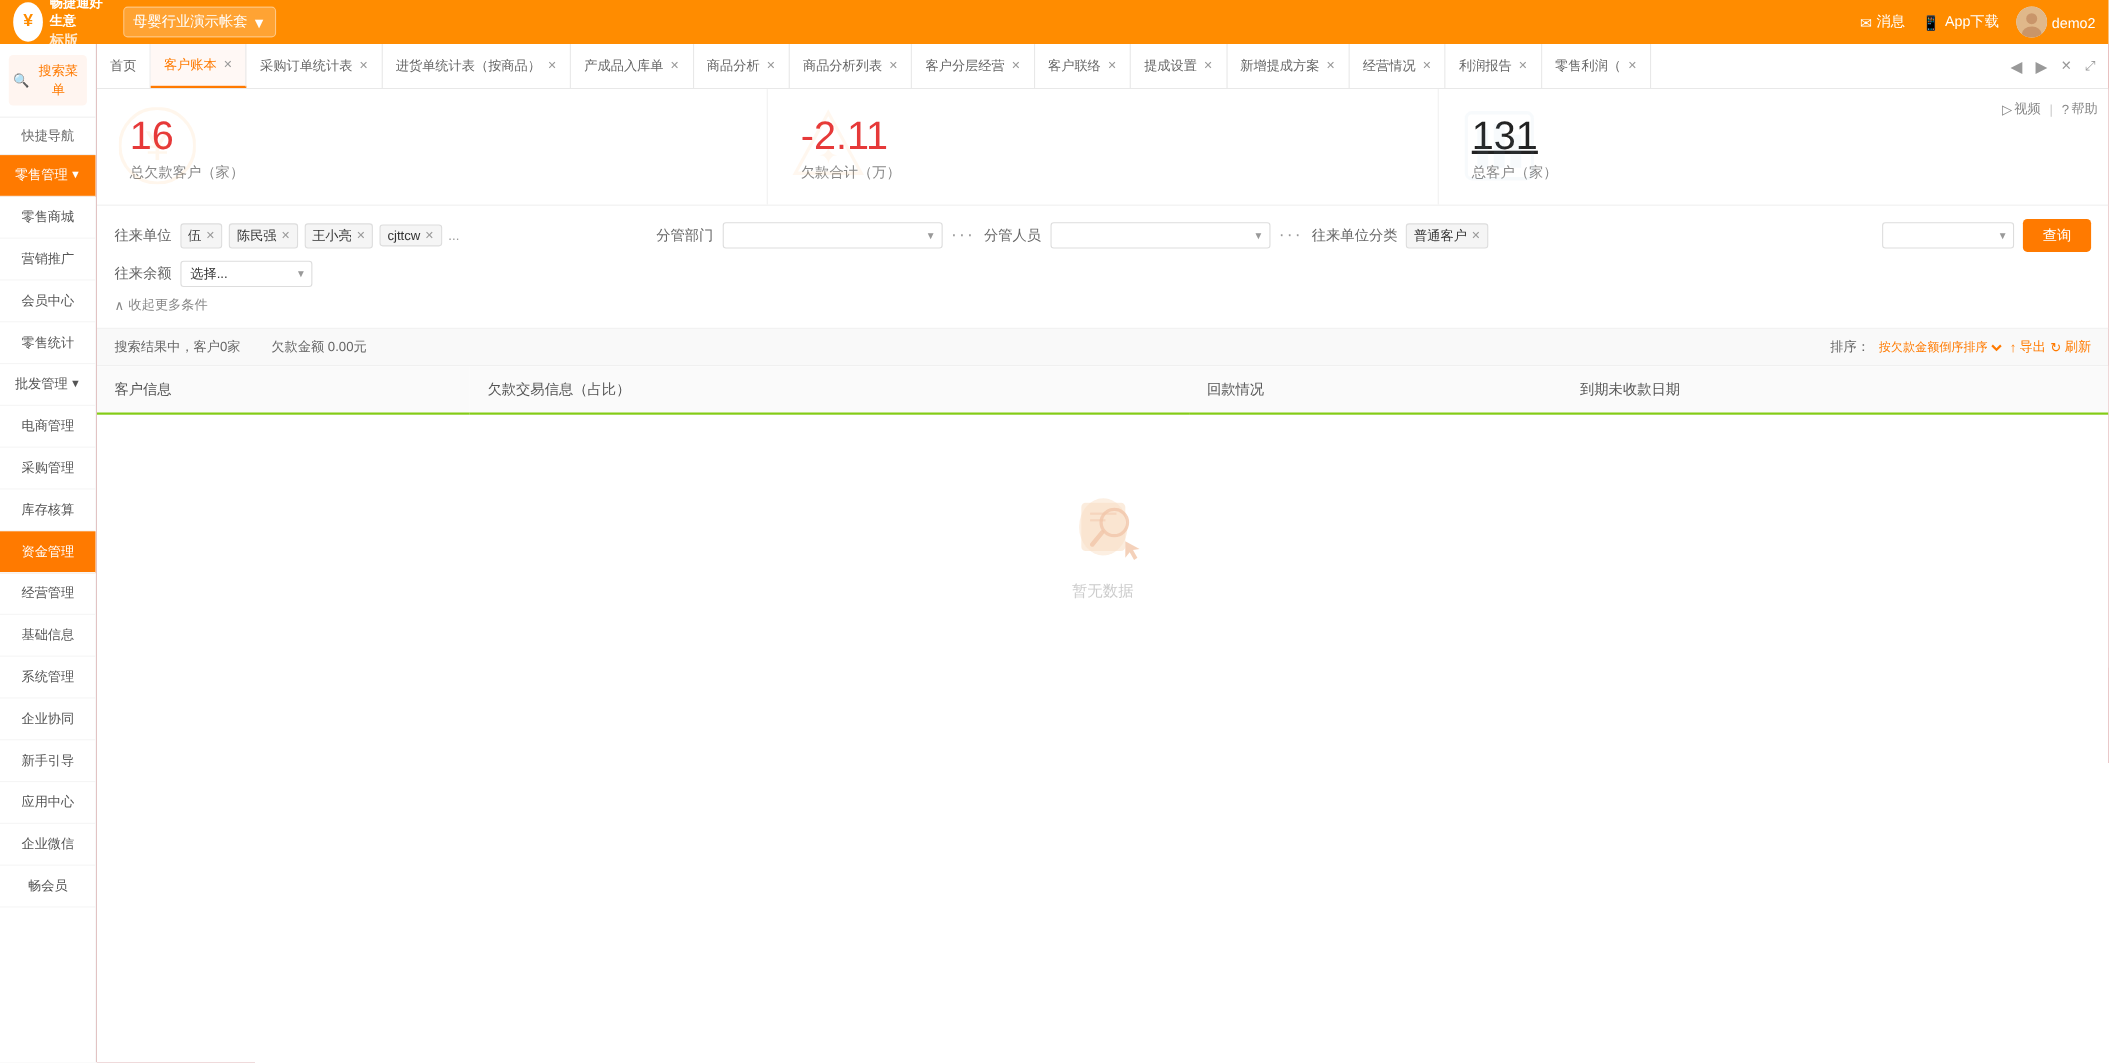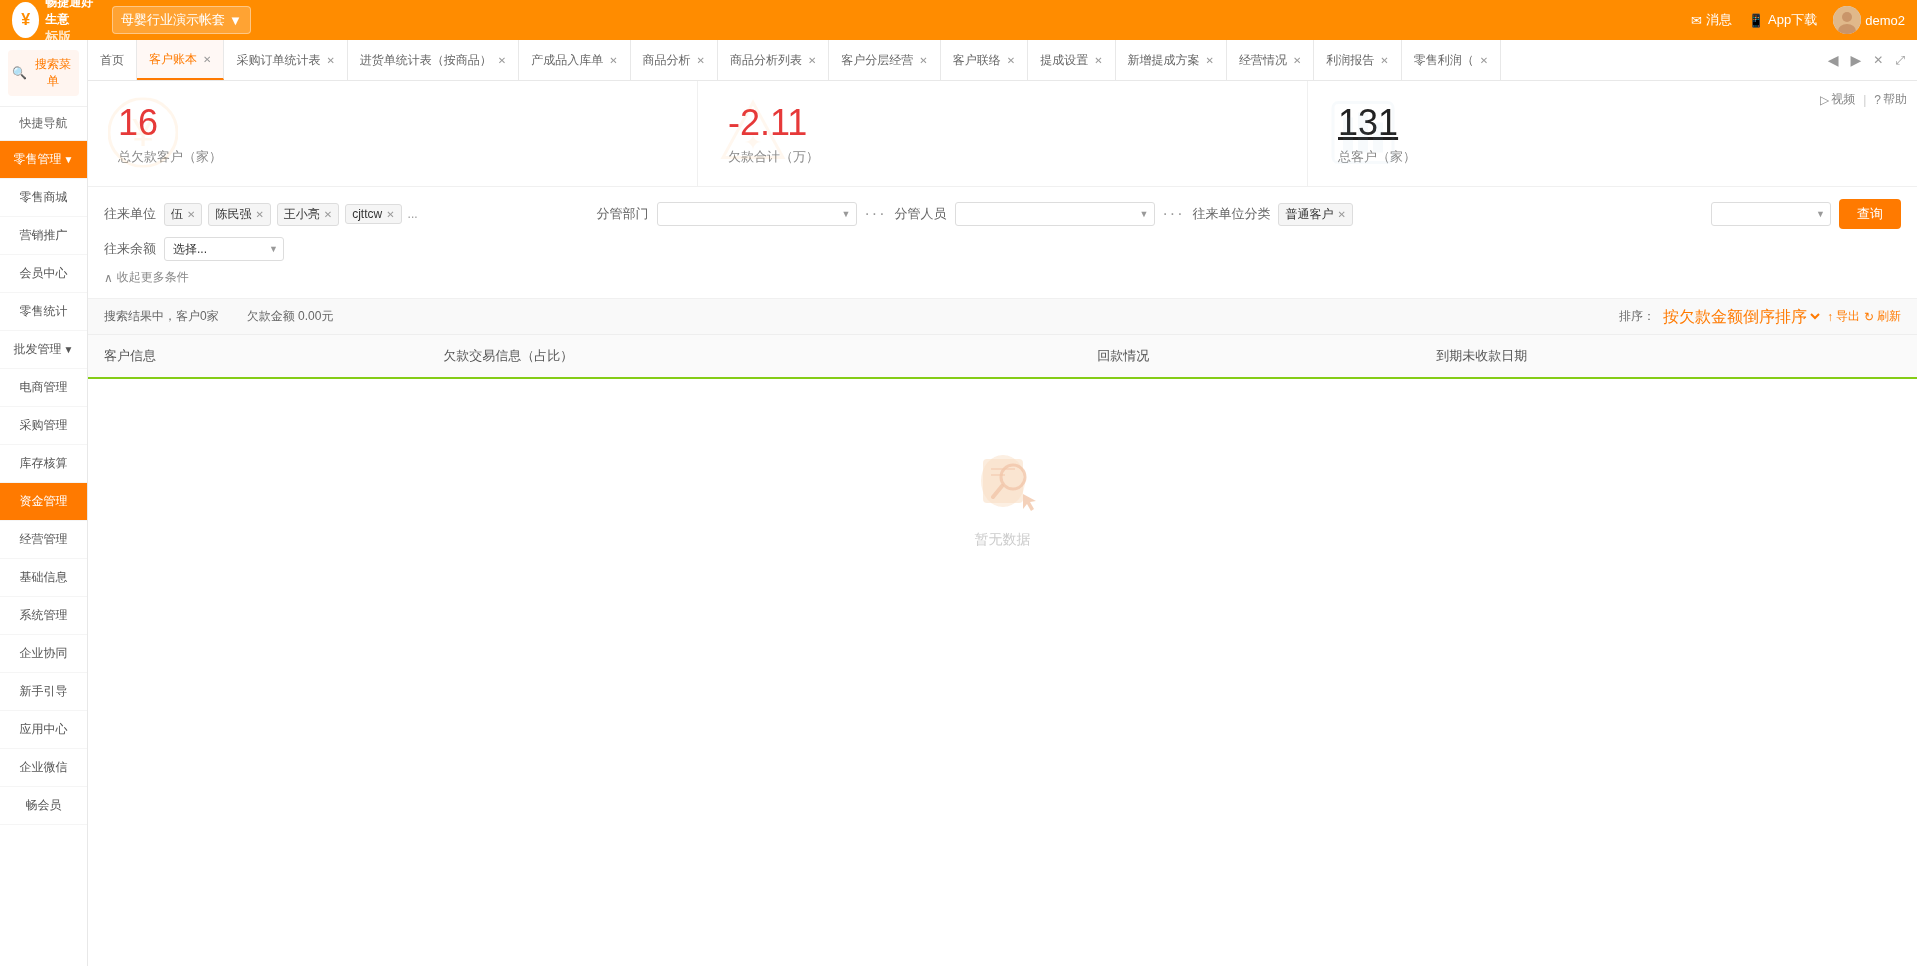--- a/index.html
+++ b/index.html
@@ -64,21 +64,21 @@
     .filter-select-wrap { position: relative; display: inline-block; }
     .filter-select-wrap::after { content: '▼'; position: absolute; right: 6px; top: 50%; transform: translateY(-50%); font-size: 9px; color: #999; pointer-events: none; }
     .filter-select-large { min-width: 200px; }
     .filter-dots { color: #999; cursor: pointer; font-size: 16px; letter-spacing: 2px; }
     .collapse-btn { display: flex; align-items: center; gap: 4px; color: #888; font-size: 12px; cursor: pointer; margin: 4px auto 0; }
 
     
     .result-bar { display: flex; align-items: center; justify-content: space-between; padding: 8px 16px; background: #f9f9f9; border-bottom: 1px solid #eee; font-size: 12px; color: #666; }
     .result-bar-left { display: flex; gap: 28px; align-items: center; }
     .result-bar-right { display: flex; align-items: center; gap: 4px; }
-    .sort-select { color: #ff7a00; border: none; background: none; cursor: pointer; font-size: 16px; }
+    .sort-select { color: #ff7a00; border: none; background: none; cursor: pointer; font-size: 11px; }
     .icon-action { color: #ff7a00; cursor: pointer; display: flex; align-items: center; gap: 3px; font-size: 12px; }
 
     
     .data-table { width: 100%; border-collapse: collapse; background: #fff; }
     .data-table th { background: #fafafa; padding: 12px 16px; text-align: left; font-size: 13px; font-weight: 500; color: #555; border-bottom: 2px solid #84cc16; }
     .data-table td { padding: 12px 16px; border-bottom: 1px solid #f5f5f5; font-size: 13px; color: #555; }
 
     
     .empty-state { display: flex; flex-direction: column; align-items: center; justify-content: flex-start; padding: 60px 0; color: #bbb; }
     .empty-icon { width: 80px; height: 80px; margin-bottom: 12px; opacity: 0.6; }

